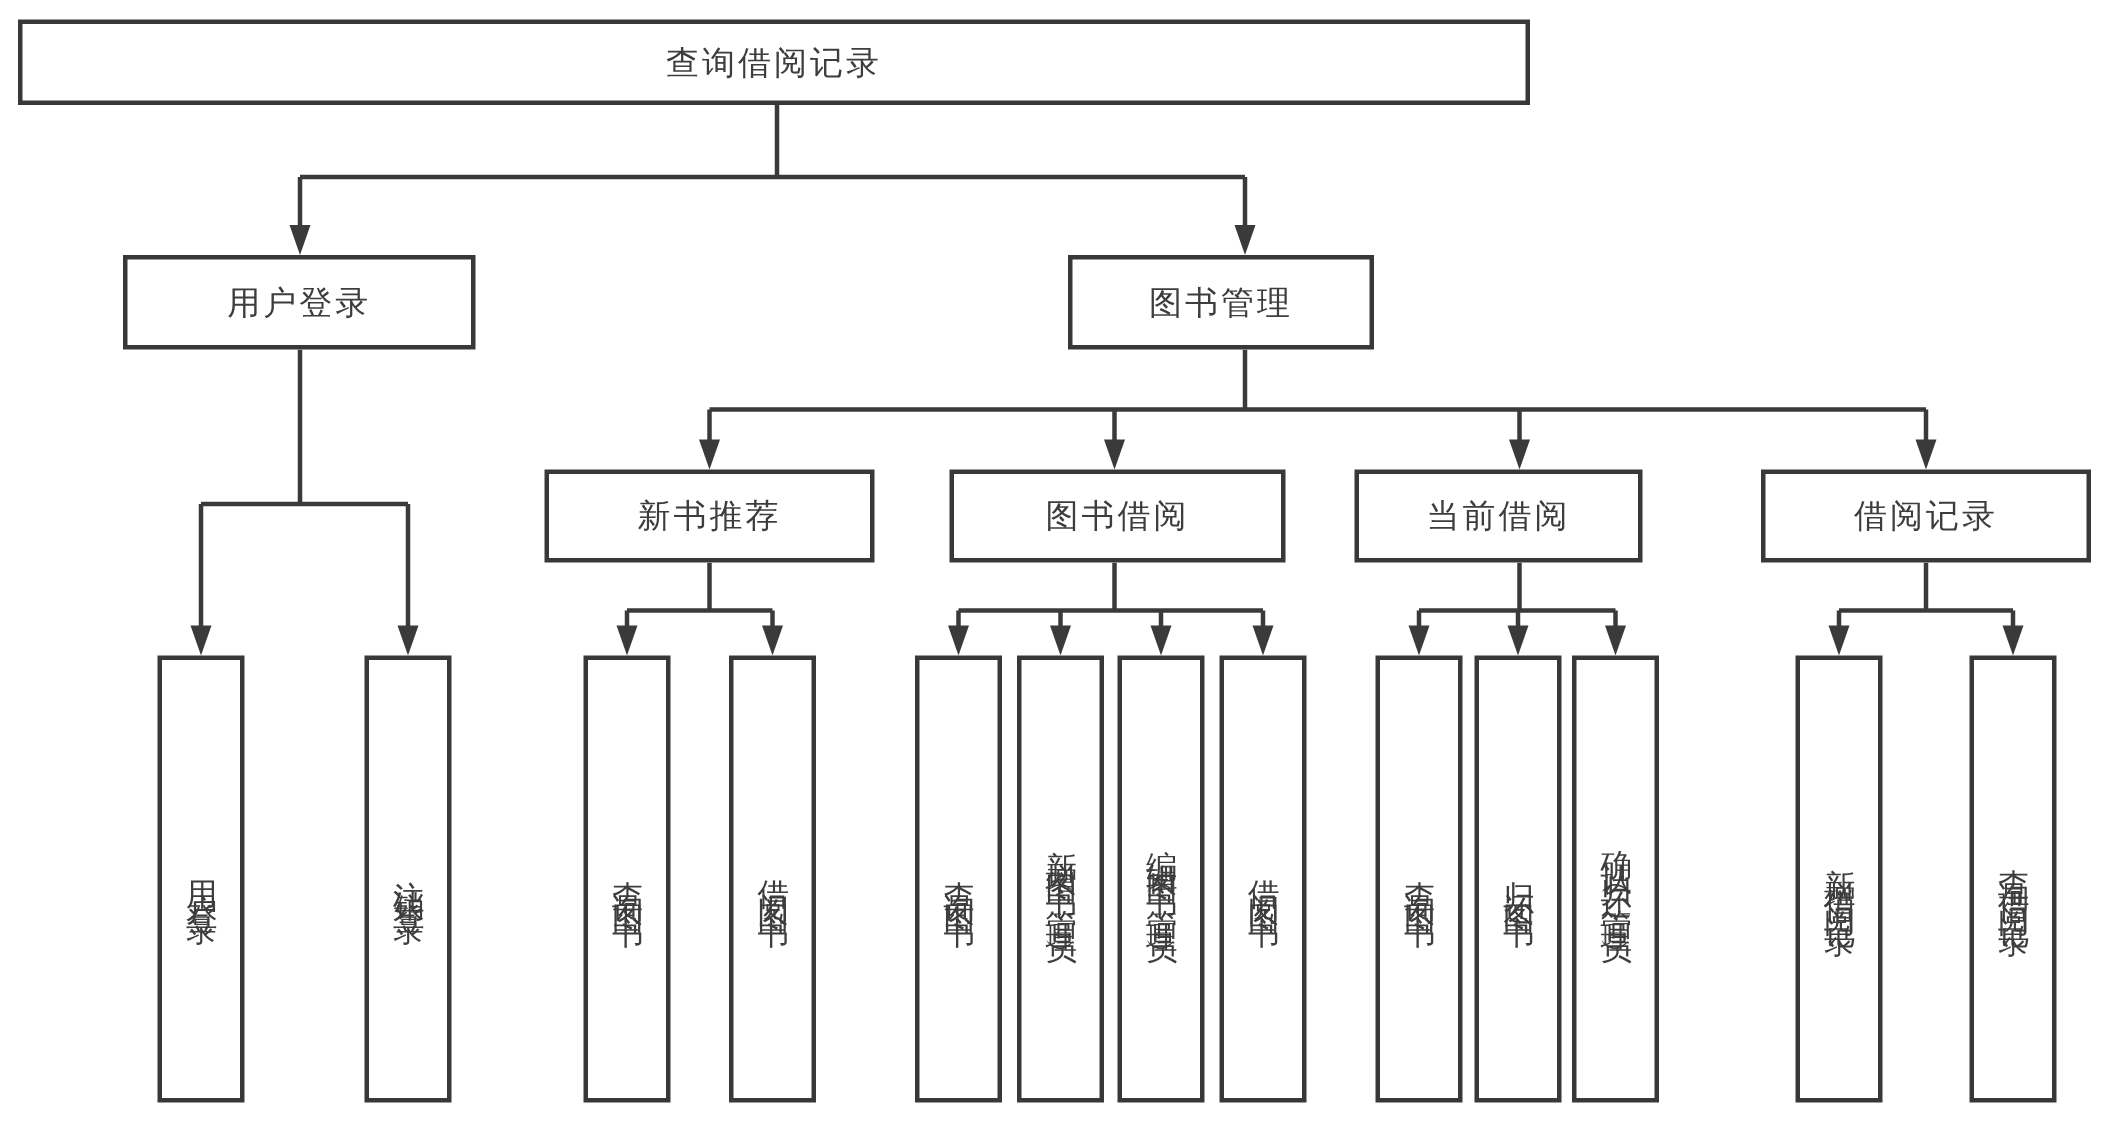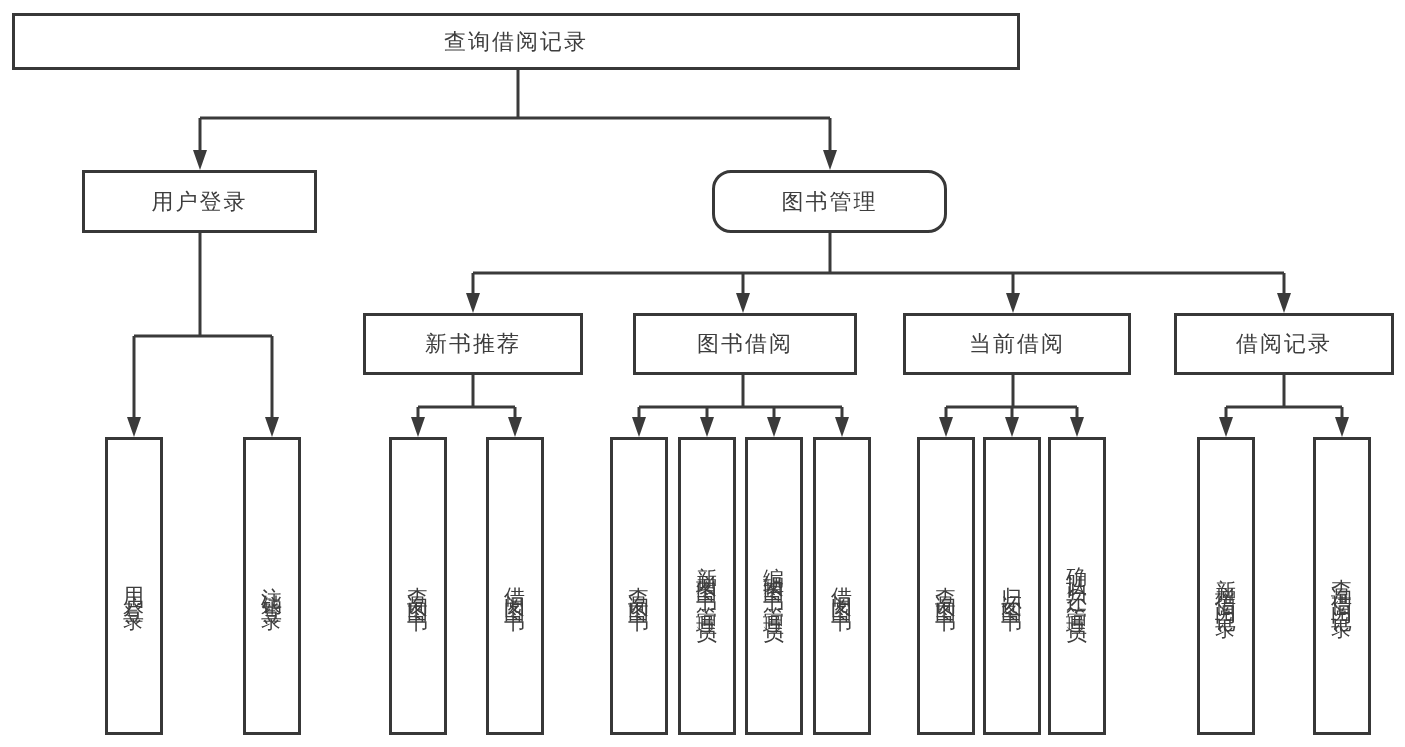--- a/index.html
+++ b/index.html
@@ -186,31 +186,31 @@
       </g>
   </svg>
 
   <div class="box" style="left:12px; top:13px; width:1008px; height:57px;">
     <span class="hlabel">查询借阅记录</span>
   </div>
 
   <div class="box" style="left:82px; top:170px; width:235px; height:63px;">
     <span class="hlabel">用户登录</span>
   </div>
-  <div class="box" style="left:712px; top:170px; width:235px; height:63px;border-radius:19px;">
+  <div class="box" style="left:712px; top:170px; width:204px; height:63px;">
     <span class="hlabel">图书管理</span>
   </div>
 
   <div class="box" style="left:363px; top:313px; width:220px; height:62px;">
     <span class="hlabel">新书推荐</span>
   </div>
   <div class="box" style="left:633px; top:313px; width:224px; height:62px;">
     <span class="hlabel">图书借阅</span>
   </div>
-  <div class="box" style="left:903px; top:313px; width:228px; height:62px;">
+  <div class="box" style="left:903px; top:313px; width:192px; height:62px;">
     <span class="hlabel">当前借阅</span>
   </div>
   <div class="box" style="left:1174px; top:313px; width:220px; height:62px;">
     <span class="hlabel">借阅记录</span>
   </div>
 
   <div class="box" style="left:105px; top:437px; width:58px; height:298px;">
     <span class="vlabel">用户登录</span>
   </div>
   <div class="box" style="left:243px; top:437px; width:58px; height:298px;">

